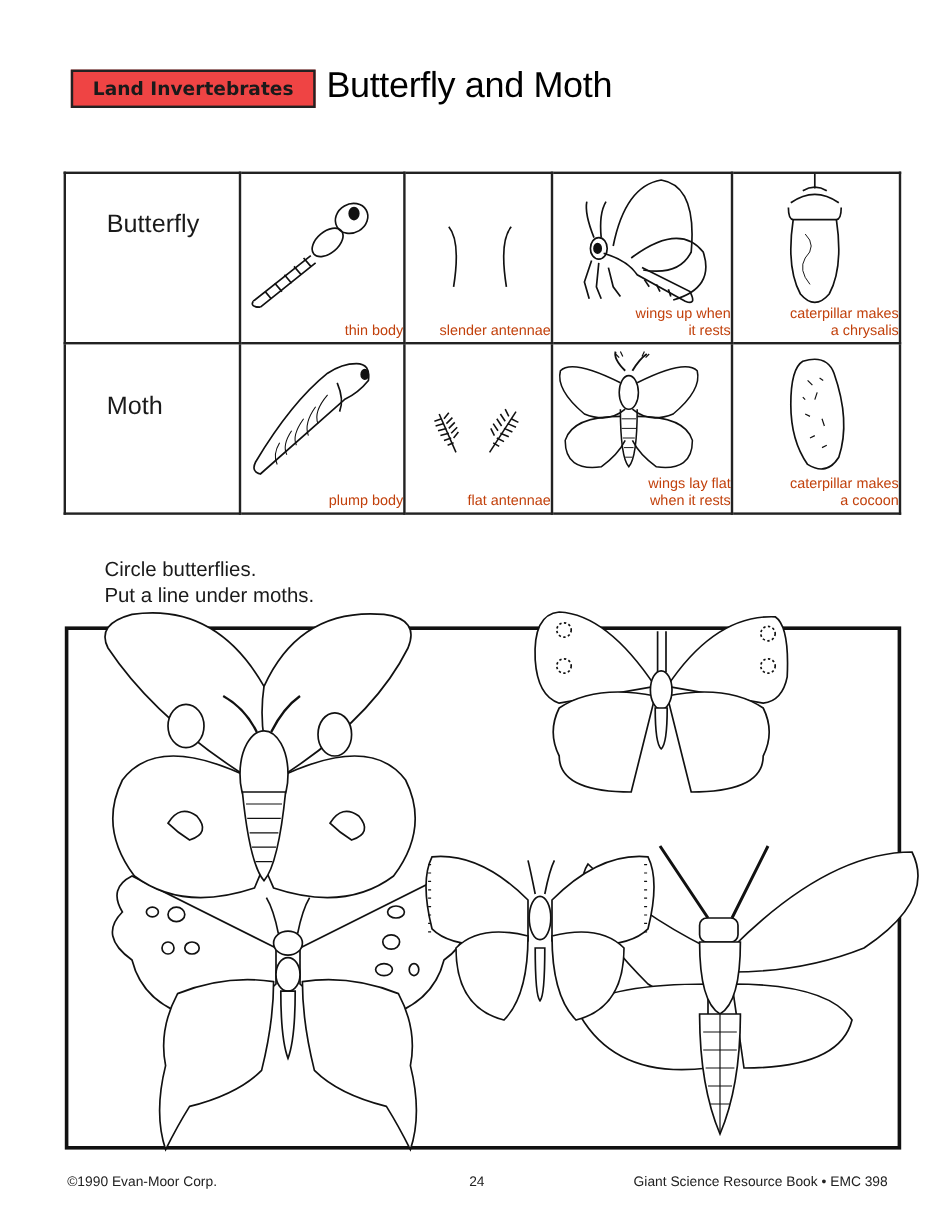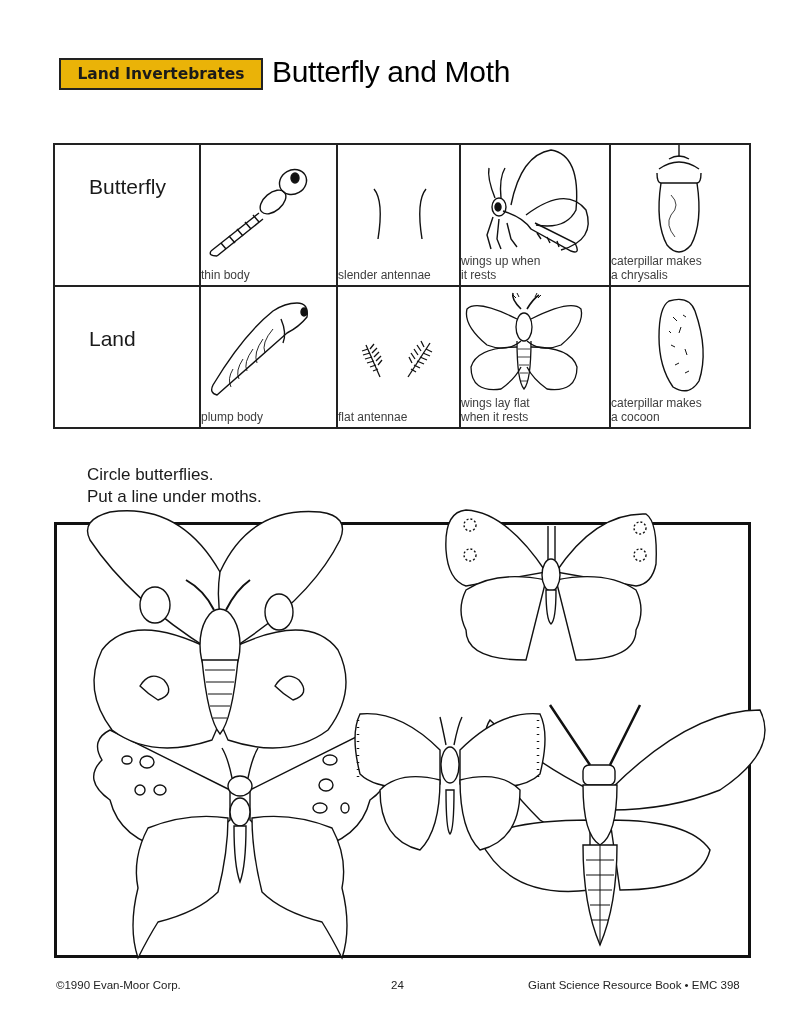--- a/index.html
+++ b/index.html
@@ -1,26 +1,26 @@
 <!DOCTYPE html>
 <html><head>
 <meta charset="utf-8">
 <style>
   html,body{margin:0;padding:0;background:#fff;}
   body{width:791px;height:1024px;position:relative;overflow:hidden;font-family:"Liberation Sans",sans-serif;color:#1a1a1a;}
-  .tag{position:absolute;left:59px;top:58px;width:204px;height:32px;background:#eab308;border:2px solid #222;box-sizing:border-box;
+  .tag{position:absolute;left:59px;top:58px;width:204px;height:32px;background:#ef4444;border:2px solid #222;box-sizing:border-box;
        font-family:"DejaVu Sans",sans-serif;font-weight:bold;font-size:15.5px;line-height:28px;text-align:center;color:#1a1a1a;}
   .title{position:absolute;left:272px;top:52px;font-size:30px;line-height:40px;color:#000000;letter-spacing:-0.3px;}
   .cmp{position:absolute;left:53px;top:143px;border-collapse:collapse;}
   .cmp td{border:2px solid #222;padding:0;position:relative;vertical-align:top;}
   .cmp td.rowlabel{width:144px;height:140px;margin-top:13px;}
   .rowlabel span{position:absolute;left:34px;font-size:21px;color:#1a1a1a;}
   .cell{position:relative;height:140px;}
   .cell svg{position:absolute;left:0;top:0;}
-  .cap{position:absolute;left:0;right:0;bottom:3px;text-align:left;font-size:12px;line-height:14px;color:#404040;white-space:pre-line;}
+  .cap{position:absolute;left:0;right:0;bottom:3px;text-align:right;font-size:12px;line-height:14px;color:#c2410c;white-space:pre-line;}
   .instr{position:absolute;left:87px;top:464px;font-size:17px;line-height:22px;color:#1a1a1a;}
   .instr div{white-space:nowrap;}
   .frame{position:absolute;left:54px;top:522px;width:697px;height:436px;border:3px solid #111;box-sizing:border-box;}
   .art{position:absolute;left:0;top:0;}
   .footer{position:absolute;top:979px;font-size:11.5px;color:#222;}
 </style>
 </head>
 <body>
 
 <div class="tag">Land Invertebrates</div>
@@ -80,21 +80,21 @@
         <path d="M50 38 q-6 40 6 62 q12 14 24 0 q12 -22 6 -62"></path>
         <path d="M60 50 q10 10 0 20 q-6 10 4 22" stroke-width="0.8"></path>
       </svg>
       <div class="cap">caterpillar makes
 a chrysalis</div>
     </div>
         </td>
   </tr>
   <tr>
     <td class="rowlabel">
-      <span style="top:40px">Land</span>
+      <span style="top:40px">Moth</span>
     </td>
     <td>
           <div class="cell">
       <svg width="135" height="140" fill="none" stroke="#111" stroke-width="1.4">
         <path d="M96 16 q12 0 10 14 q-8 10 -20 16 l-70 62 q-8 -2 -4 -10 q30 -50 60 -74 q12 -8 24 -8 z"></path>
         <ellipse cx="103" cy="25" rx="3" ry="4" fill="#111"></ellipse>
         <path d="M80 32 q6 14 2 24"></path>
         <path d="M72 42 q-12 14 -8 24 M62 52 q-10 14 -6 24 M52 62 q-10 14 -6 22 M42 72 q-8 12 -4 20 M32 82 q-6 10 -2 18" stroke-width="0.9"></path>
       </svg>
       <div class="cap">plump body</div>

